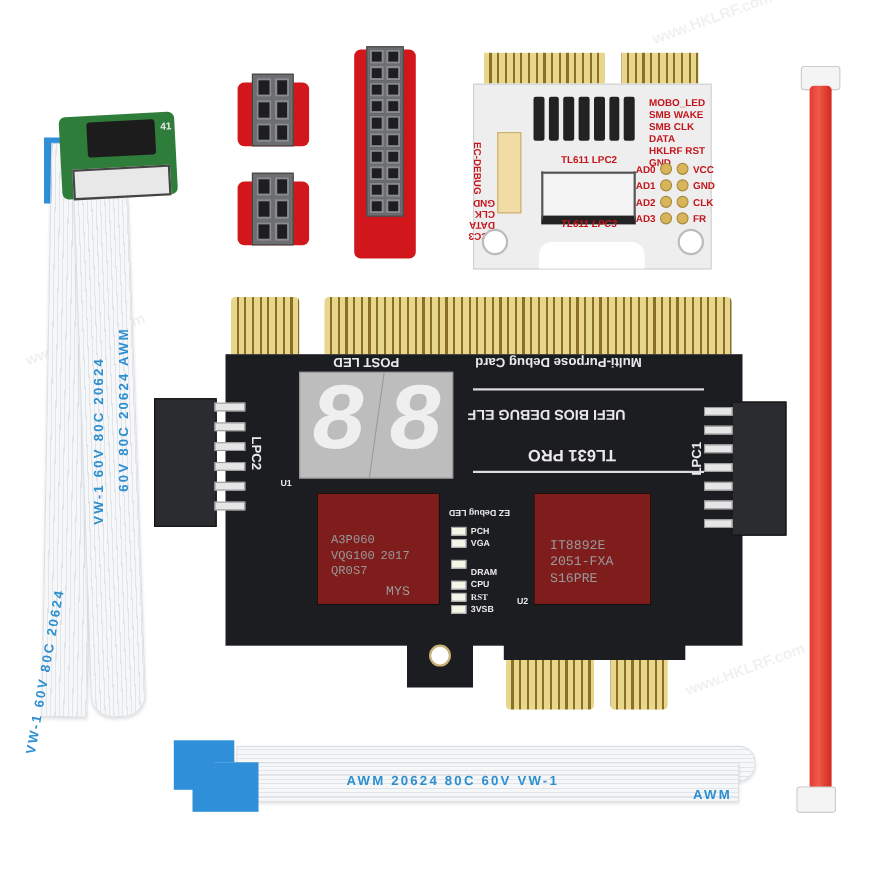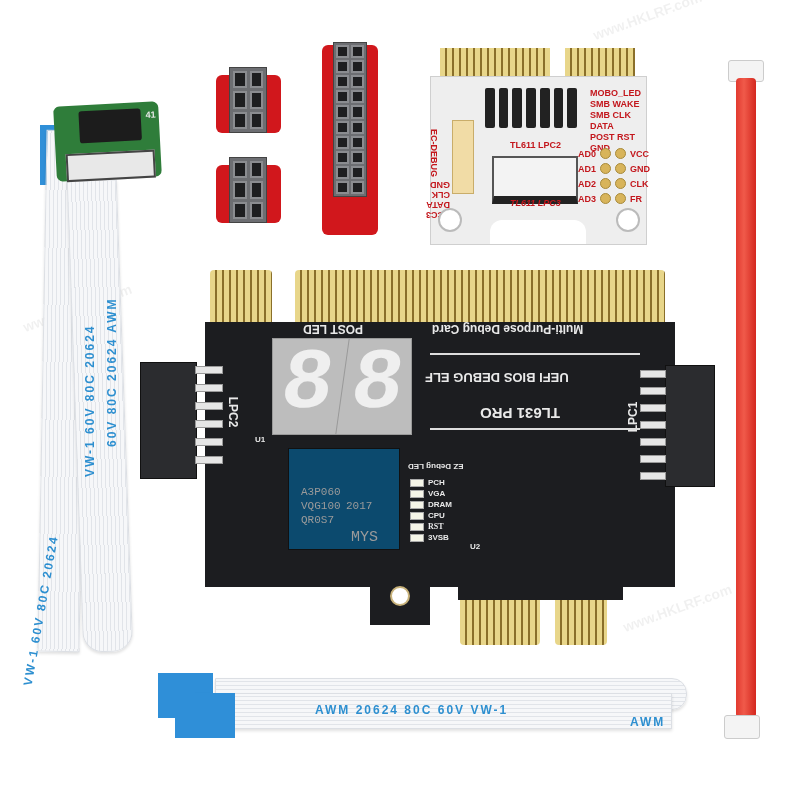--- a/index.html
+++ b/index.html
@@ -8,21 +8,21 @@
     
     .ffc { background:#f2f3f5; border:1px solid #dcdfe4; box-shadow: 0 2px 3px rgba(0,0,0,0.12); }
     .ffc-lines { background: repeating-linear-gradient(90deg, #f6f7f9 0 3px, #e1e4e9 3px 4px); }
     .ffc-lines-h { background: repeating-linear-gradient(0deg, #f6f7f9 0 3px, #e1e4e9 3px 4px); }
     .ffc-text { color:#2d8fd0; font-weight:bold; font-size:12px; letter-spacing:2px; white-space:nowrap; }
     .blue-tab { background:#2f8fd8; }
     
     .pcb-black { background:#1c1d20; }
     .gold { background: repeating-linear-gradient(90deg, #e8d68a 0 5px, #8a6f2a 5px 7px); border-radius:0 0 4px 4px; }
     .silk { color:#e9e9e9; font-weight:bold; white-space:nowrap; }
-    .chip { background:#0c4a6e; border:1px solid #111; }
+    .chip { background:#7f1d1d; border:1px solid #111; }
     .chip-text { color:#9a9a9a; font-family:"Liberation Mono", monospace; font-size:11px; line-height:14px; }
     .seg-box { background:#bdbdbd; border:1px solid #9a9a9a; }
     .seg-digit { color:#efefef; font-family:"Liberation Mono", monospace; font-size:86px; font-weight:bold; line-height:90px; text-align:center; transform:skewX(-8deg); }
     .conn { background:#2b2c2f; border:1px solid #111; }
     .pin { background:#e6e6e6; border:1px solid #999; height:6px; }
     
     .red-pcb { background:#d1171c; border-radius:6px; }
     .header-block { background:#6d6e72; border:1px solid #444; }
     .socket { background:#1e1e20; border:2px solid #8b8c90; }
     
@@ -124,21 +124,21 @@
     <span class="red-silk">CLK</span>
     <span class="red-silk">GND</span>
   </div>
   <div class="abs" style="left:62px;top:108px;width:82px;height:38px;background:#f3f3f3;border:2px solid #555;border-bottom:8px solid #222;"></div>
   <div class="abs red-silk" style="left:80px;top:150px;font-style:italic;">TL611 LPC3</div>
   <div class="abs" style="left:160px;top:40px;display:flex;flex-direction:column;gap:1px;">
     <span class="red-silk">MOBO_LED</span>
     <span class="red-silk">SMB WAKE</span>
     <span class="red-silk">SMB CLK</span>
     <span class="red-silk">DATA</span>
-    <span class="red-silk">POST RST</span>
+    <span class="red-silk">HKLRF RST</span>
     <span class="red-silk">GND</span>
   </div>
   <div class="abs" style="left:148px;top:100px;display:flex;flex-direction:column;gap:4px;">
     <div class="led-row">
         <span class="red-silk">AD0</span>
         <span class="pad"></span>
         <span class="pad"></span>
         <span class="red-silk">VCC</span>
       </div>
     <div class="led-row">
@@ -218,37 +218,44 @@
   </div>
   <div class="abs silk" style="left:115px;top:165px;font-size:8px;">U1</div>
 
   <div class="abs chip" style="left:148px;top:178px;width:110px;height:100px;">
     <div class="abs chip-text" style="left:12px;top:36px;">
       <div>A3P060</div>
       <div>VQG100</div>
       <div>QR0S7</div>
     </div>
     <div class="abs chip-text" style="left:57px;top:50px;">2017</div>
-    <div class="abs chip-text" style="left:62px;top:82px;font-size:15px;">MYS</div>
+    <div class="abs chip-text" style="left:62px;top:82px;font-size:12px;">MYS</div>
+  </div>
+  <div class="abs chip" style="left:345px;top:178px;width:105px;height:100px;">
+    <div class="abs chip-text" style="left:14px;top:40px;font-size:12px;line-height:15px;">
+      <div>IT8892E</div>
+      <div>2051-FXA</div>
+      <div>S16PRE</div>
+    </div>
   </div>
   <div class="abs silk" style="left:330px;top:272px;font-size:8px;">U2</div>
 
   <div class="abs silk" style="left:268px;top:192px;font-size:8px;transform:rotate(180deg);">EZ Debug LED</div>
   <div class="abs" style="left:270px;top:208px;display:flex;flex-direction:column;gap:2px;">
     <div class="led-row">
         <span style="width:12px;height:6px;background:#f5f5e8;border:1px solid #aaa;"></span>
         <span class="silk" style="font-size:8px;">PCH</span>
       </div>
     <div class="led-row">
         <span style="width:12px;height:6px;background:#f5f5e8;border:1px solid #aaa;"></span>
         <span class="silk" style="font-size:8px;">VGA</span>
       </div>
     <div class="led-row">
         <span style="width:12px;height:6px;background:#f5f5e8;border:1px solid #aaa;"></span>
-        <span class="silk" style="font-size:8px;">DRAM</span>
+        <span class="silk" style="font-size:8px;margin-top:16px;">DRAM</span>
       </div>
     <div class="led-row">
         <span style="width:12px;height:6px;background:#f5f5e8;border:1px solid #aaa;"></span>
         <span class="silk" style="font-size:8px;">CPU</span>
       </div>
     <div class="led-row">
         <span style="width:12px;height:6px;background:#f5f5e8;border:1px solid #aaa;"></span>
         <span class="silk" style="font-size:8px;font-family:Liberation Serif, serif;">RST</span>
       </div>
     <div class="led-row">

